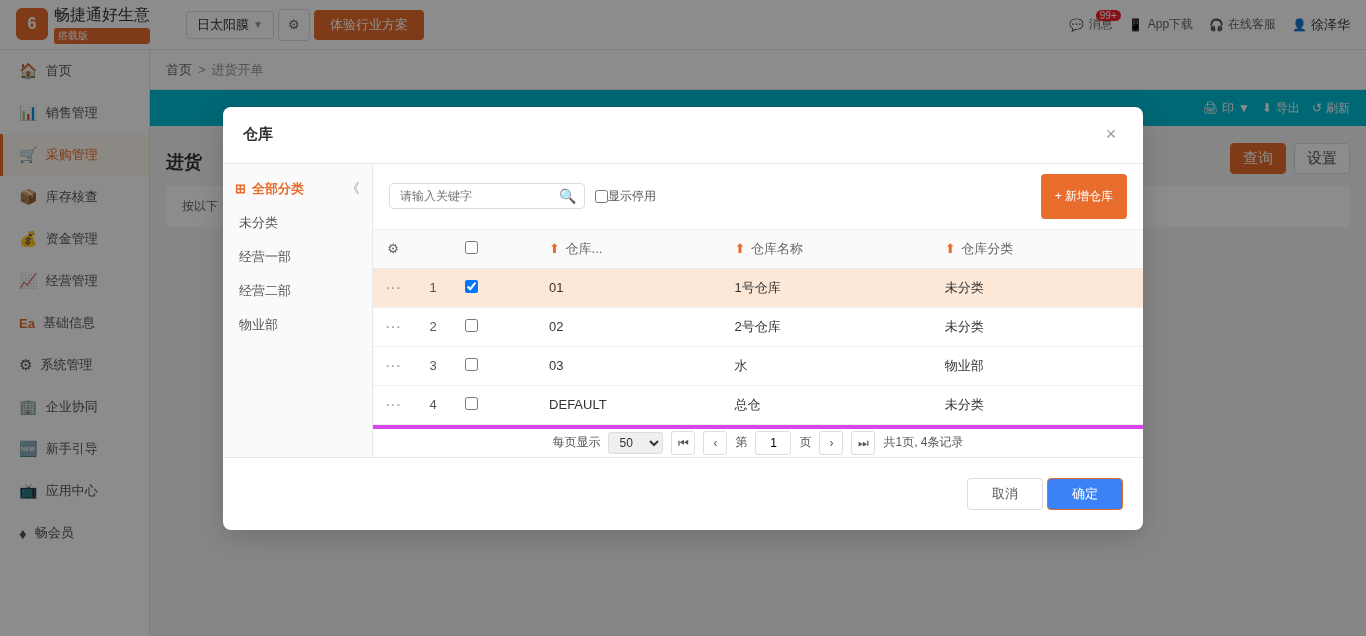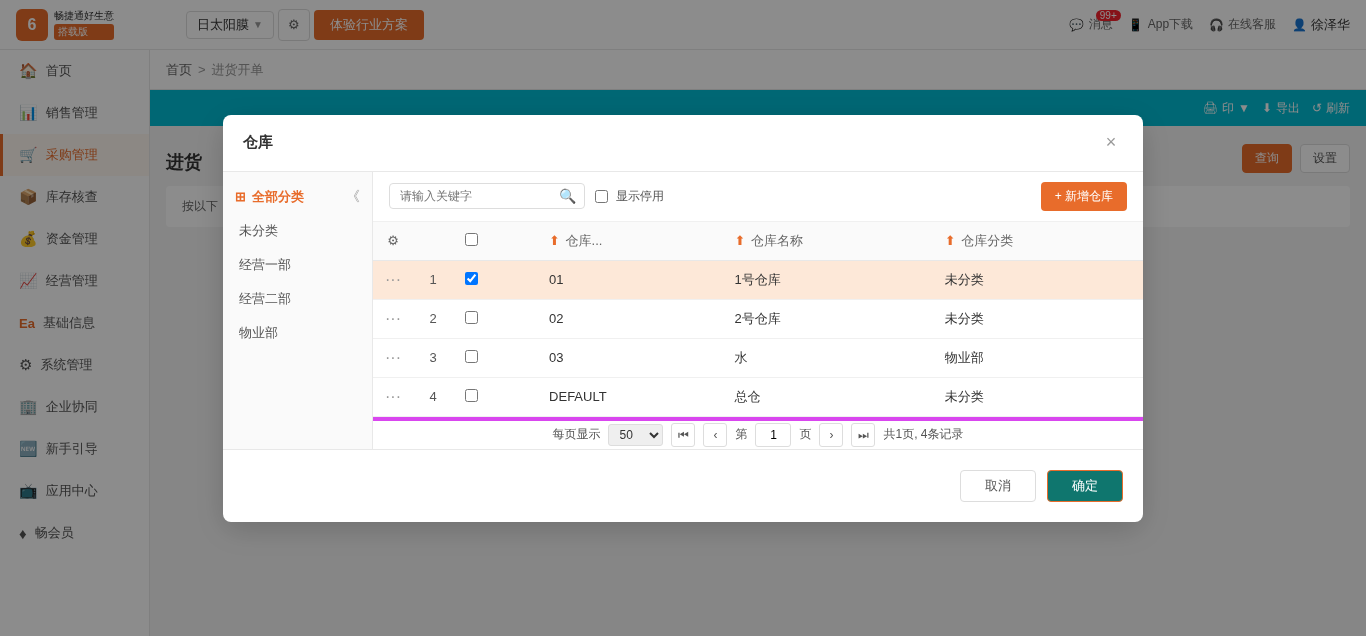--- a/index.html
+++ b/index.html
@@ -30,21 +30,21 @@
       color: #fff; font-weight: bold; font-size: 16px;
     }
     .brand-badge {
       font-size: 10px;
       background: #e86c2b;
       color: #fff;
       border-radius: 3px;
       padding: 1px 4px;
       margin-top: 2px;
     }
-    .brand-text { font-size: 10px; color: #333; line-height: 1.3; }
+    .brand-text { font-size: 16px; color: #333; line-height: 1.3; }
     .store-selector {
       display: flex; align-items: center; gap: 4px;
       background: #fff; border: 1px solid #ddd; border-radius: 4px;
       padding: 4px 10px; cursor: pointer; color: #333;
     }
     .store-selector .arrow { color: #999; font-size: 10px; }
     .header-center { flex: 1; display: flex; align-items: center; gap: 4px; padding: 0 20px; }
     .settings-icon-btn {
       width: 32px; height: 32px;
       border: 1px solid #ddd; border-radius: 4px;
@@ -101,21 +101,21 @@
     .breadcrumb a { color: #666; text-decoration: none; }
     .breadcrumb span { color: #999; }
 
     
     .page-body { flex: 1; padding: 16px; overflow: auto; }
     .page-title-bar { display: flex; align-items: center; justify-content: space-between; margin-bottom: 12px; }
     .page-title { font-size: 18px; font-weight: bold; color: #333; margin-top: 8px; }
     .toolbar { display: flex; align-items: center; gap: 8px; }
     .toolbar-btn {
       display: flex; align-items: center; gap: 4px;
-      padding: 5px 12px; border-radius: 4px; cursor: pointer; font-size: 12px;
+      padding: 5px 12px; border-radius: 4px; cursor: pointer; font-size: 15px;
       border: 1px solid #ddd; background: #fff; color: #555;
     }
     .toolbar-btn.primary { background: #e86c2b; color: #fff; border-color: #e86c2b; }
     .toolbar-btn.outline { background: #fff; }
 
     
     .filter-bar { background: #fff; border-radius: 4px; padding: 12px 16px; margin-bottom: 12px; display: flex; gap: 10px; flex-wrap: wrap; align-items: center; }
     .filter-label { color: #666; font-size: 12px; margin-right: 4px; }
 
     
@@ -201,25 +201,25 @@
     .search-input {
       border: 1px solid #ddd; border-radius: 4px;
       padding: 5px 30px 5px 10px;
       font-size: 12px; width: 196px; color: #333;
       outline: none;
     }
     .search-icon-btn {
       position: absolute; right: 8px;
       color: #999; cursor: pointer; font-size: 14px;
     }
-    .checkbox-label { display: flex; align-items: center; gap: 8px; font-size: 12px; color: #555; cursor: pointer; }
+    .checkbox-label { display: flex; align-items: center; gap: 0; font-size: 12px; color: #555; cursor: pointer; }
     .add-warehouse-btn {
       background: #e86c2b; color: #fff;
       border: none; border-radius: 4px;
-      padding: 6px 14px; cursor: pointer; font-size: 12px;
+      padding: 14px 14px; cursor: pointer; font-size: 12px;
       display: flex; align-items: center; gap: 4px;
     }
 
     
     .modal-table-wrap { flex: 1; overflow: auto; }
     .modal-table {
       width: 100%; border-collapse: collapse;
     }
     .modal-table th {
       background: #fafafa;
@@ -269,27 +269,27 @@
       width: 36px; height: 24px;
       border: 1px solid #ddd; border-radius: 3px;
       text-align: center; font-size: 12px;
     }
 
     
     .modal-footer {
       border-top: 1px solid #e8e8e8;
       padding: 20px 20px;
       display: flex; align-items: center; justify-content: flex-end;
-      gap: 11px;
+      gap: 4px;
     }
     .modal-footer-btn {
       padding: 6px 24px; border-radius: 4px; cursor: pointer; font-size: 13px;
       border: 1px solid #ddd; background: #fff; color: #555;
     }
-    .modal-footer-btn.confirm { background: #0f766e; color: #fff; border-color: #e86c2b; }
+    .modal-footer-btn.confirm { background: #3b82f6; color: #fff; border-color: #e86c2b; }
   </style>
 </head>
 <body>
 
 <div class="top-header">
   <div class="brand-logo">
     <div class="brand-icon">
       <span>6</span>
     </div>
     <div>

